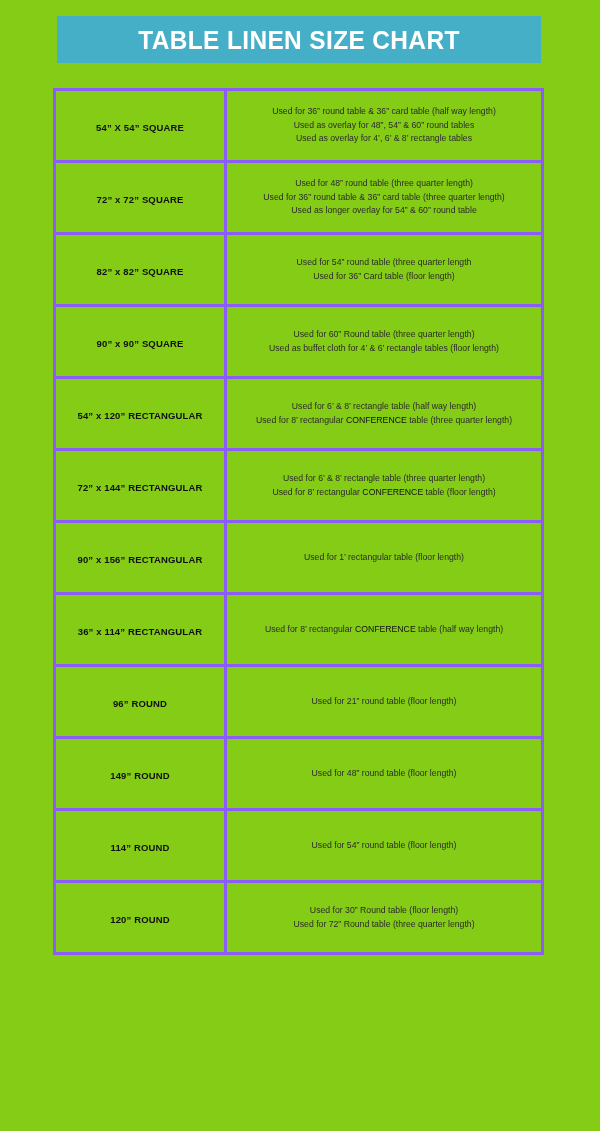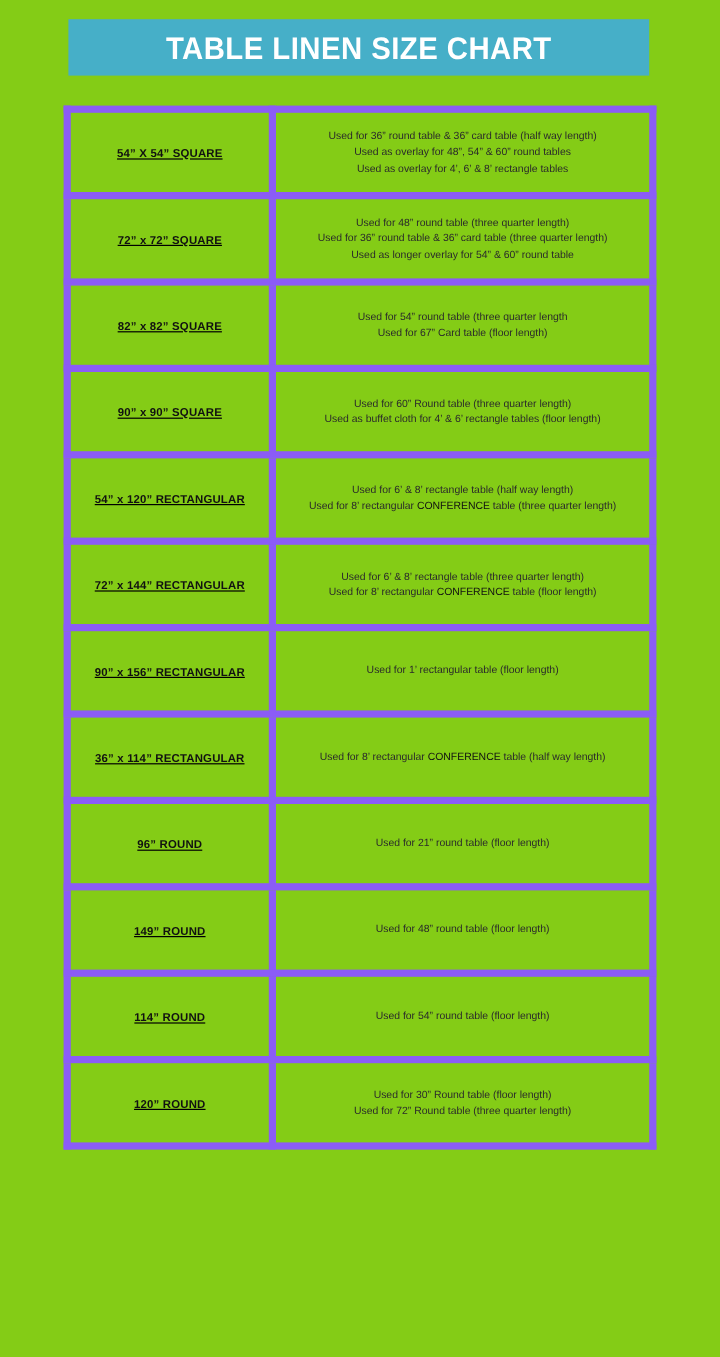--- a/index.html
+++ b/index.html
@@ -44,30 +44,29 @@
   }
   .chart-table {
     position: absolute;
     left: 53px;
     top: 88px;
     width: 488px;
     border-collapse: collapse;
     table-layout: fixed;
   }
   .chart-table td {
-    border: 6px solid #8b5cf6;
+    border: 3px solid #8b5cf6;
     height: 72px;
     padding: 2px 4px;
     vertical-align: middle;
     box-sizing: border-box;
   }
   .col-size {
     width: 171px;
     text-align: center;
-    text-decoration: underline;
   }
   .col-desc {
     width: 317px;
     text-align: center;
   }
   .size-label {
     font-family: "Liberation Sans", sans-serif;
     font-weight: bold;
     font-size: 9.5px;
     color: #111111;
@@ -118,21 +117,21 @@
               <span class="desc-line">Used for 36” round table &amp; 36” card table (three quarter length)</span>
               <span class="desc-line">Used as longer overlay for 54” &amp; 60” round table</span>
             </div>
           </td>
         </tr>
         <tr>
           <td class="col-size"><span class="size-label">82” x 82” SQUARE</span></td>
           <td class="col-desc">
             <div class="desc-block">
               <span class="desc-line">Used for 54” round table (three quarter length</span>
-              <span class="desc-line">Used for 67” Card table (floor length)</span>
+              <span class="desc-line">Used for 36” Card table (floor length)</span>
             </div>
           </td>
         </tr>
         <tr>
           <td class="col-size"><span class="size-label">90” x 90” SQUARE</span></td>
           <td class="col-desc">
             <div class="desc-block">
               <span class="desc-line">Used for 60” Round table (three quarter length)</span>
               <span class="desc-line">Used as buffet cloth for 4’ &amp; 6’ rectangle tables (floor length)</span>
             </div>

